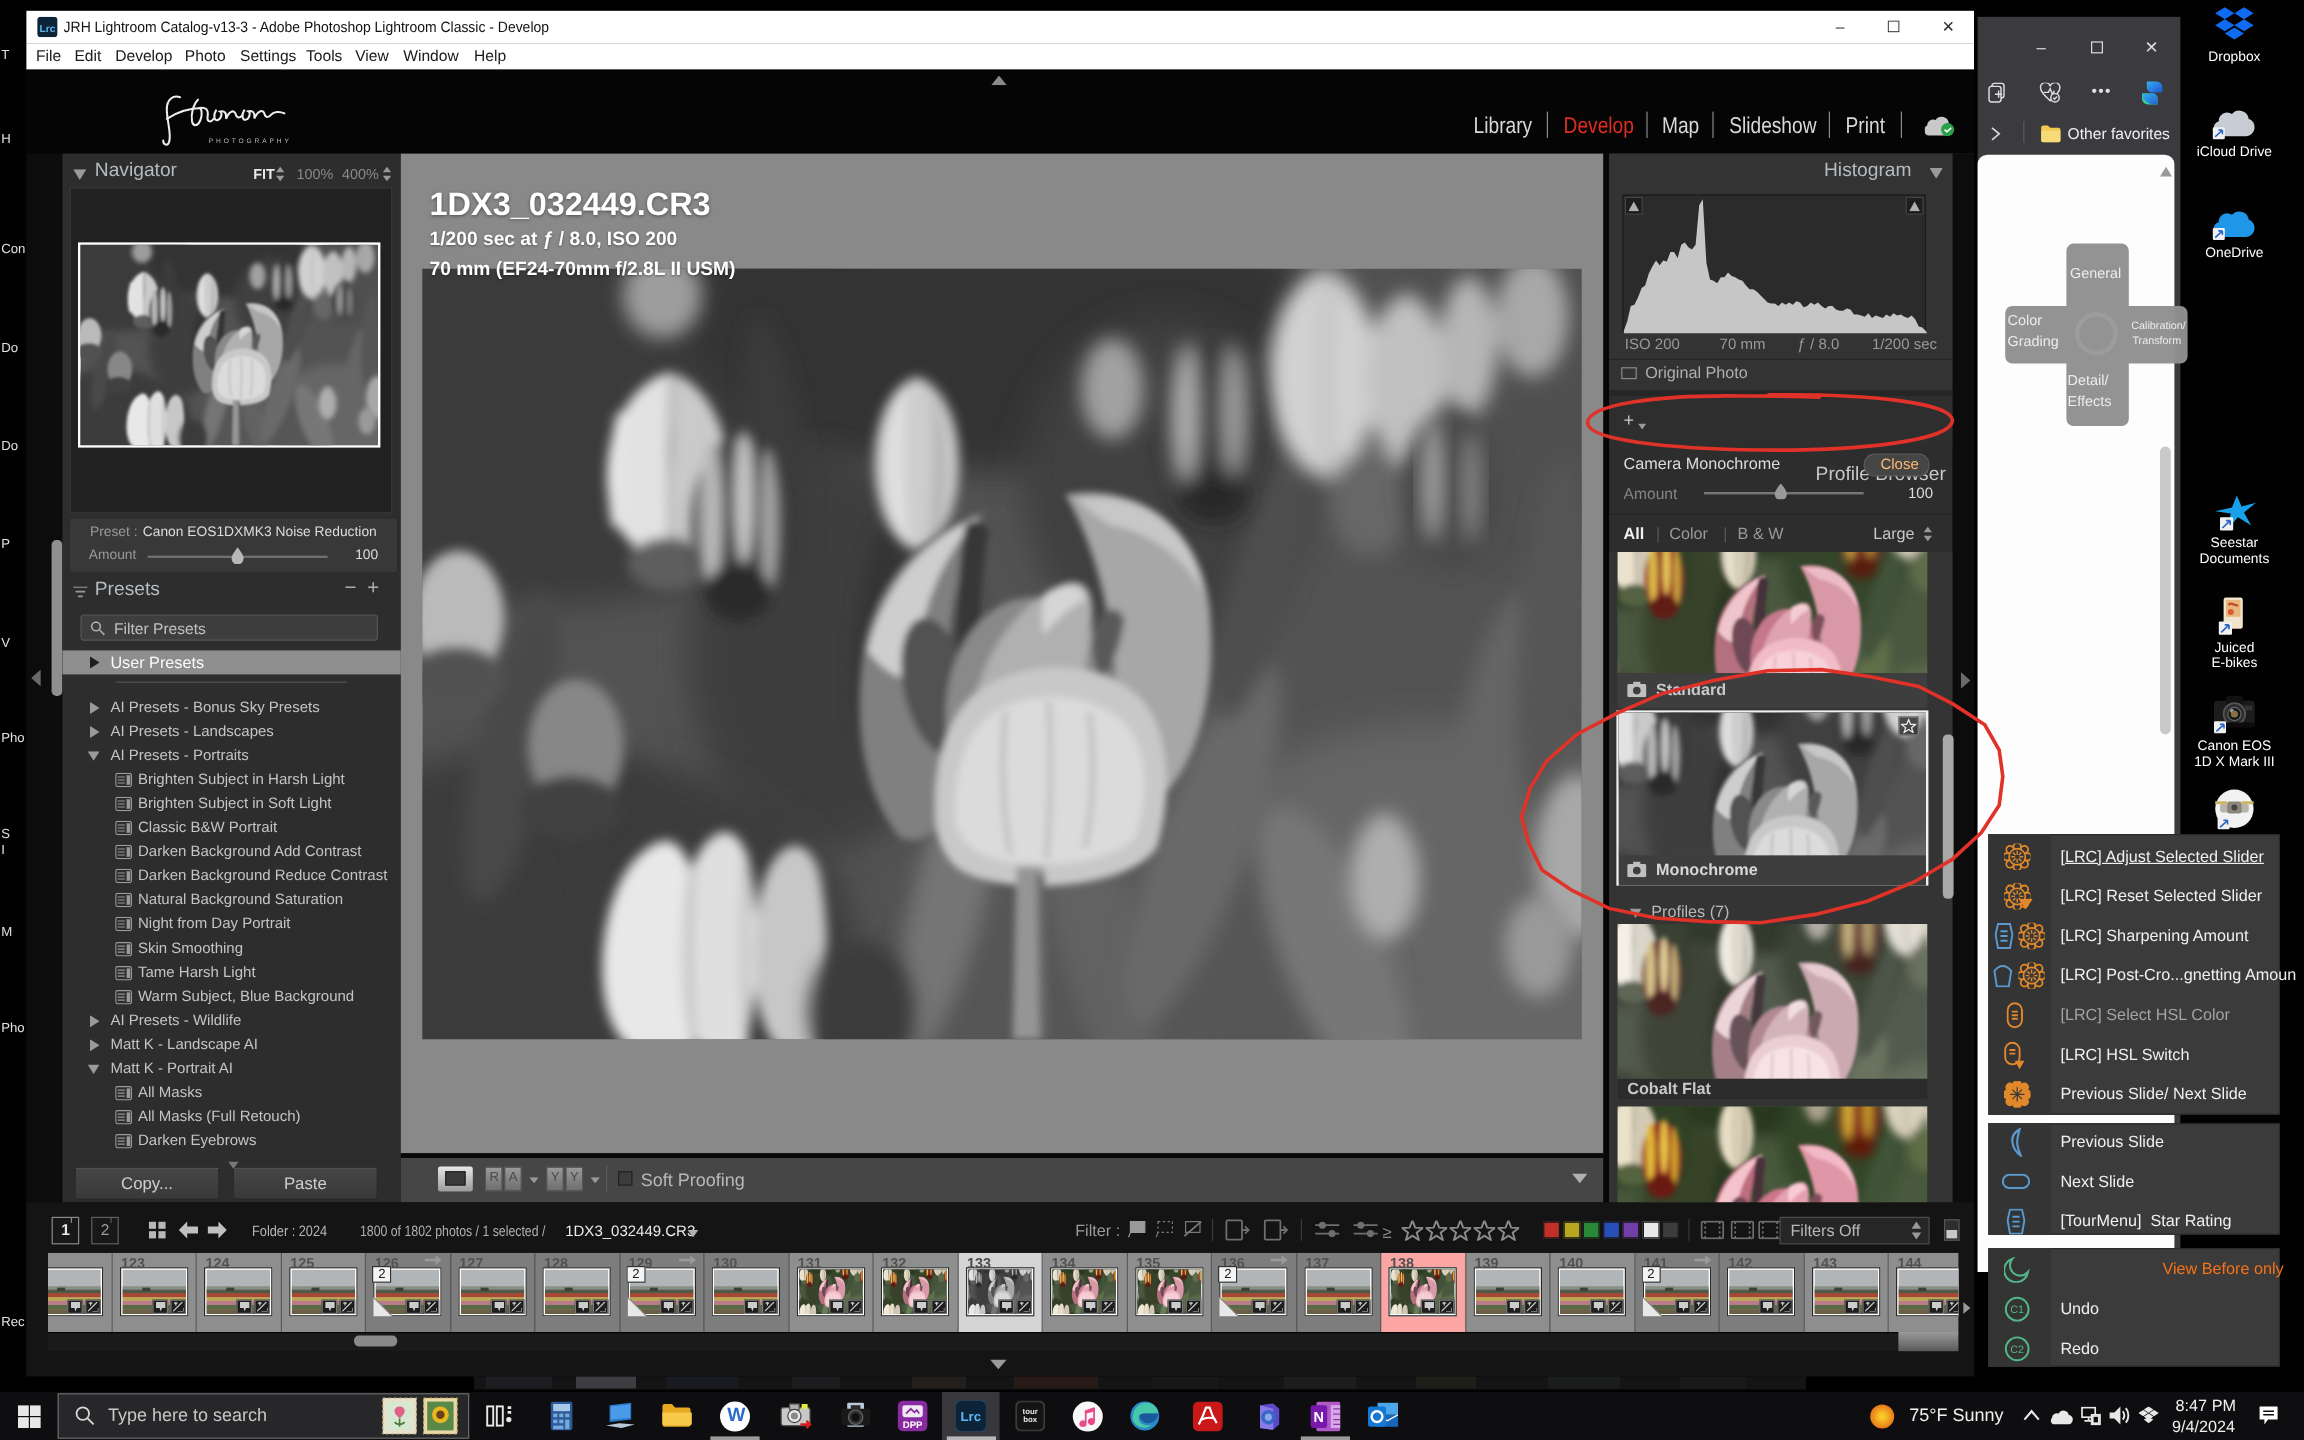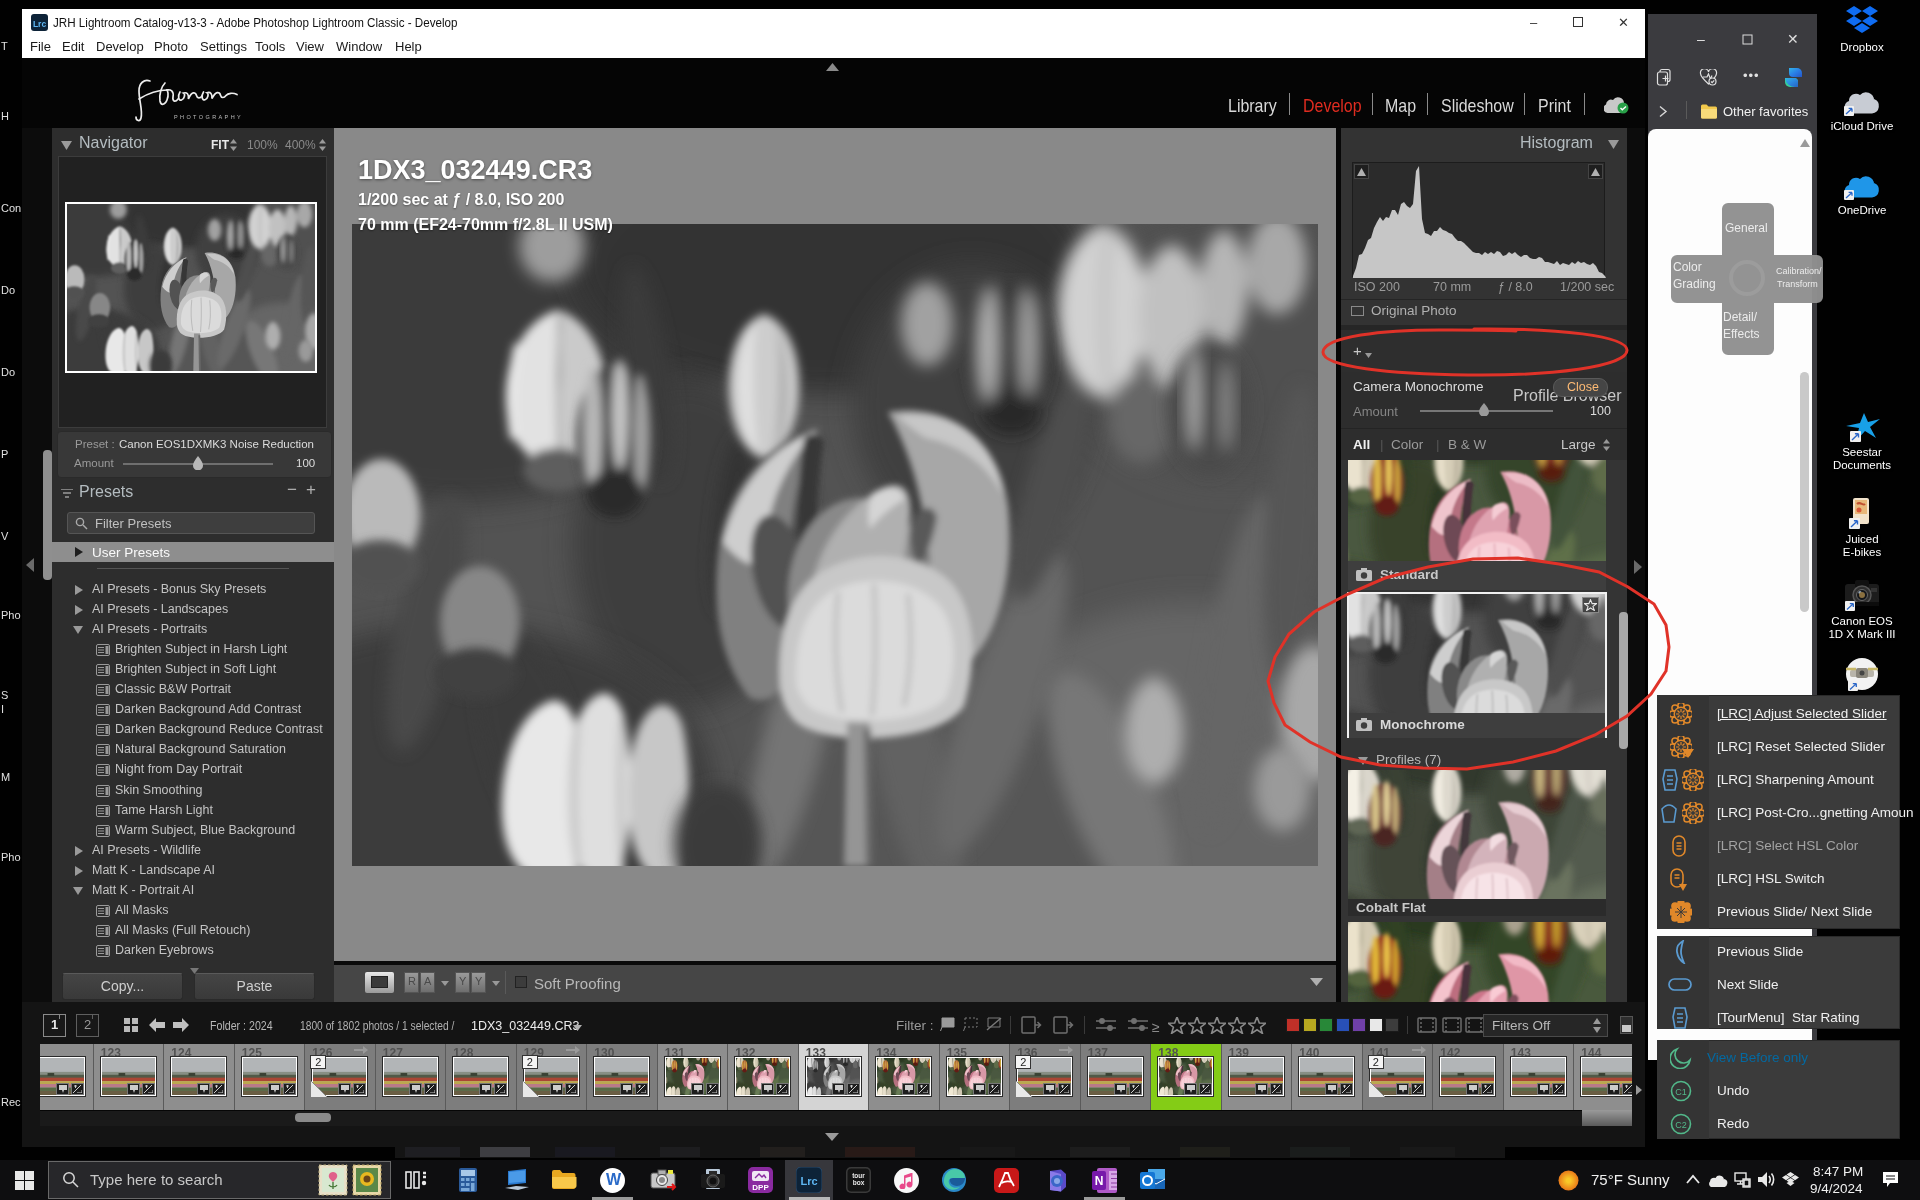--- a/index.html
+++ b/index.html
@@ -987,21 +987,21 @@
           </svg>
           <div class="abs" style="left:33px;top:39px;width:13px;height:12px;background:#1e1e1e;border:1px solid #777;"></div>
           <svg class="abs" style="left:36px;top:41px;" width="8" height="8">
             <path d="M0 0 h8 v5 h-3 l-1 3 -1-3 h-3z" fill="#ccc"></path>
           </svg>
           <div class="abs" style="left:48px;top:39px;width:13px;height:12px;background:#1e1e1e;border:1px solid #777;"></div>
           <svg class="abs" style="left:50px;top:41px;" width="9" height="8">
             <path d="M1 1 h3 M2.5 0 v3 M0 8 L8 0 M4 8 h5 v-3" stroke="#ccc" fill="none"></path>
           </svg>
         </div>
-        <div class="abs" style="left:1111.3px;top:0;width:70.5px;height:66px;background:#84cc16;border-right:1px solid #5a5a5a;">
+        <div class="abs" style="left:1111.3px;top:0;width:70.5px;height:66px;background:#fca5a5;border-right:1px solid #5a5a5a;">
           <div class="txt" style="left:7px;top:2px;font-size:12px;color:#525252;font-weight:bold;">138</div>
           <div class="abs" style="left:6px;top:12px;width:57px;height:41px;background:#fff;border:1px solid #2a2a2a;"></div>
           <svg class="abs" style="left:8px;top:14px;" width="53" height="37" viewBox="150 110 700 470" preserveAspectRatio="none">
             <use href="#scene"></use>
           </svg>
           <div class="abs" style="left:33px;top:39px;width:13px;height:12px;background:#1e1e1e;border:1px solid #777;"></div>
           <svg class="abs" style="left:36px;top:41px;" width="8" height="8">
             <path d="M0 0 h8 v5 h-3 l-1 3 -1-3 h-3z" fill="#ccc"></path>
           </svg>
           <div class="abs" style="left:48px;top:39px;width:13px;height:12px;background:#1e1e1e;border:1px solid #777;"></div>
@@ -1236,21 +1236,21 @@
     <svg class="abs" style="left:1672px;top:1006.5px;" width="16" height="22" viewBox="0 0 16 22" fill="none" stroke="#5a9ad0" stroke-width="1.6">
       <path d="M3 1 h10 l2 9 -2 11 h-10 l-2-11z"></path>
       <path d="M5 7 h6 M5 11 h6 M5 15 h6"></path>
     </svg>
     <div class="txt" style="left:1717px;top:1009.5px;font-size:13.5px;color:#f0f0f0;">[TourMenu]&nbsp; Star Rating</div>
     <div class="abs" style="left:1657px;top:1040px;width:243px;height:99px;background:#3b3b3b;border:1px solid #2a2a2a;"></div>
     <div class="abs" style="left:1657px;top:1040px;width:52px;height:99px;background:#343434;"></div>
     <svg class="abs" style="left:1670px;top:1046.5px;" width="22" height="22" viewBox="0 0 22 22" fill="none" stroke="#52b88a" stroke-width="1.7">
       <path d="M7 2 A10 10 0 1 0 20 13 A8.5 8.5 0 0 1 7 2z"></path>
     </svg>
-    <div class="txt" style="left:1707px;top:1049.5px;font-size:13.5px;color:#0369a1;">View Before only</div>
+    <div class="txt" style="left:1802px;top:1049.5px;font-size:13.5px;color:#f97316;">View Before only</div>
     <svg class="abs" style="left:1670px;top:1079.5px;" width="22" height="22" viewBox="0 0 22 22">
       <rect x="1.5" y="1.5" width="19" height="19" rx="9.5" fill="none" stroke="#52b88a" stroke-width="1.6"></rect>
       <text x="11" y="14.5" font-size="9" fill="#52b88a" text-anchor="middle" font-family="Liberation Sans">C1</text>
     </svg>
     <div class="txt" style="left:1717px;top:1082.5px;font-size:13.5px;color:#f0f0f0;">Undo</div>
     <svg class="abs" style="left:1670px;top:1112.5px;" width="22" height="22" viewBox="0 0 22 22">
       <rect x="1.5" y="1.5" width="19" height="19" rx="9.5" fill="none" stroke="#52b88a" stroke-width="1.6"></rect>
       <text x="11" y="14.5" font-size="9" fill="#52b88a" text-anchor="middle" font-family="Liberation Sans">C2</text>
     </svg>
     <div class="txt" style="left:1717px;top:1115.5px;font-size:13.5px;color:#f0f0f0;">Redo</div>

